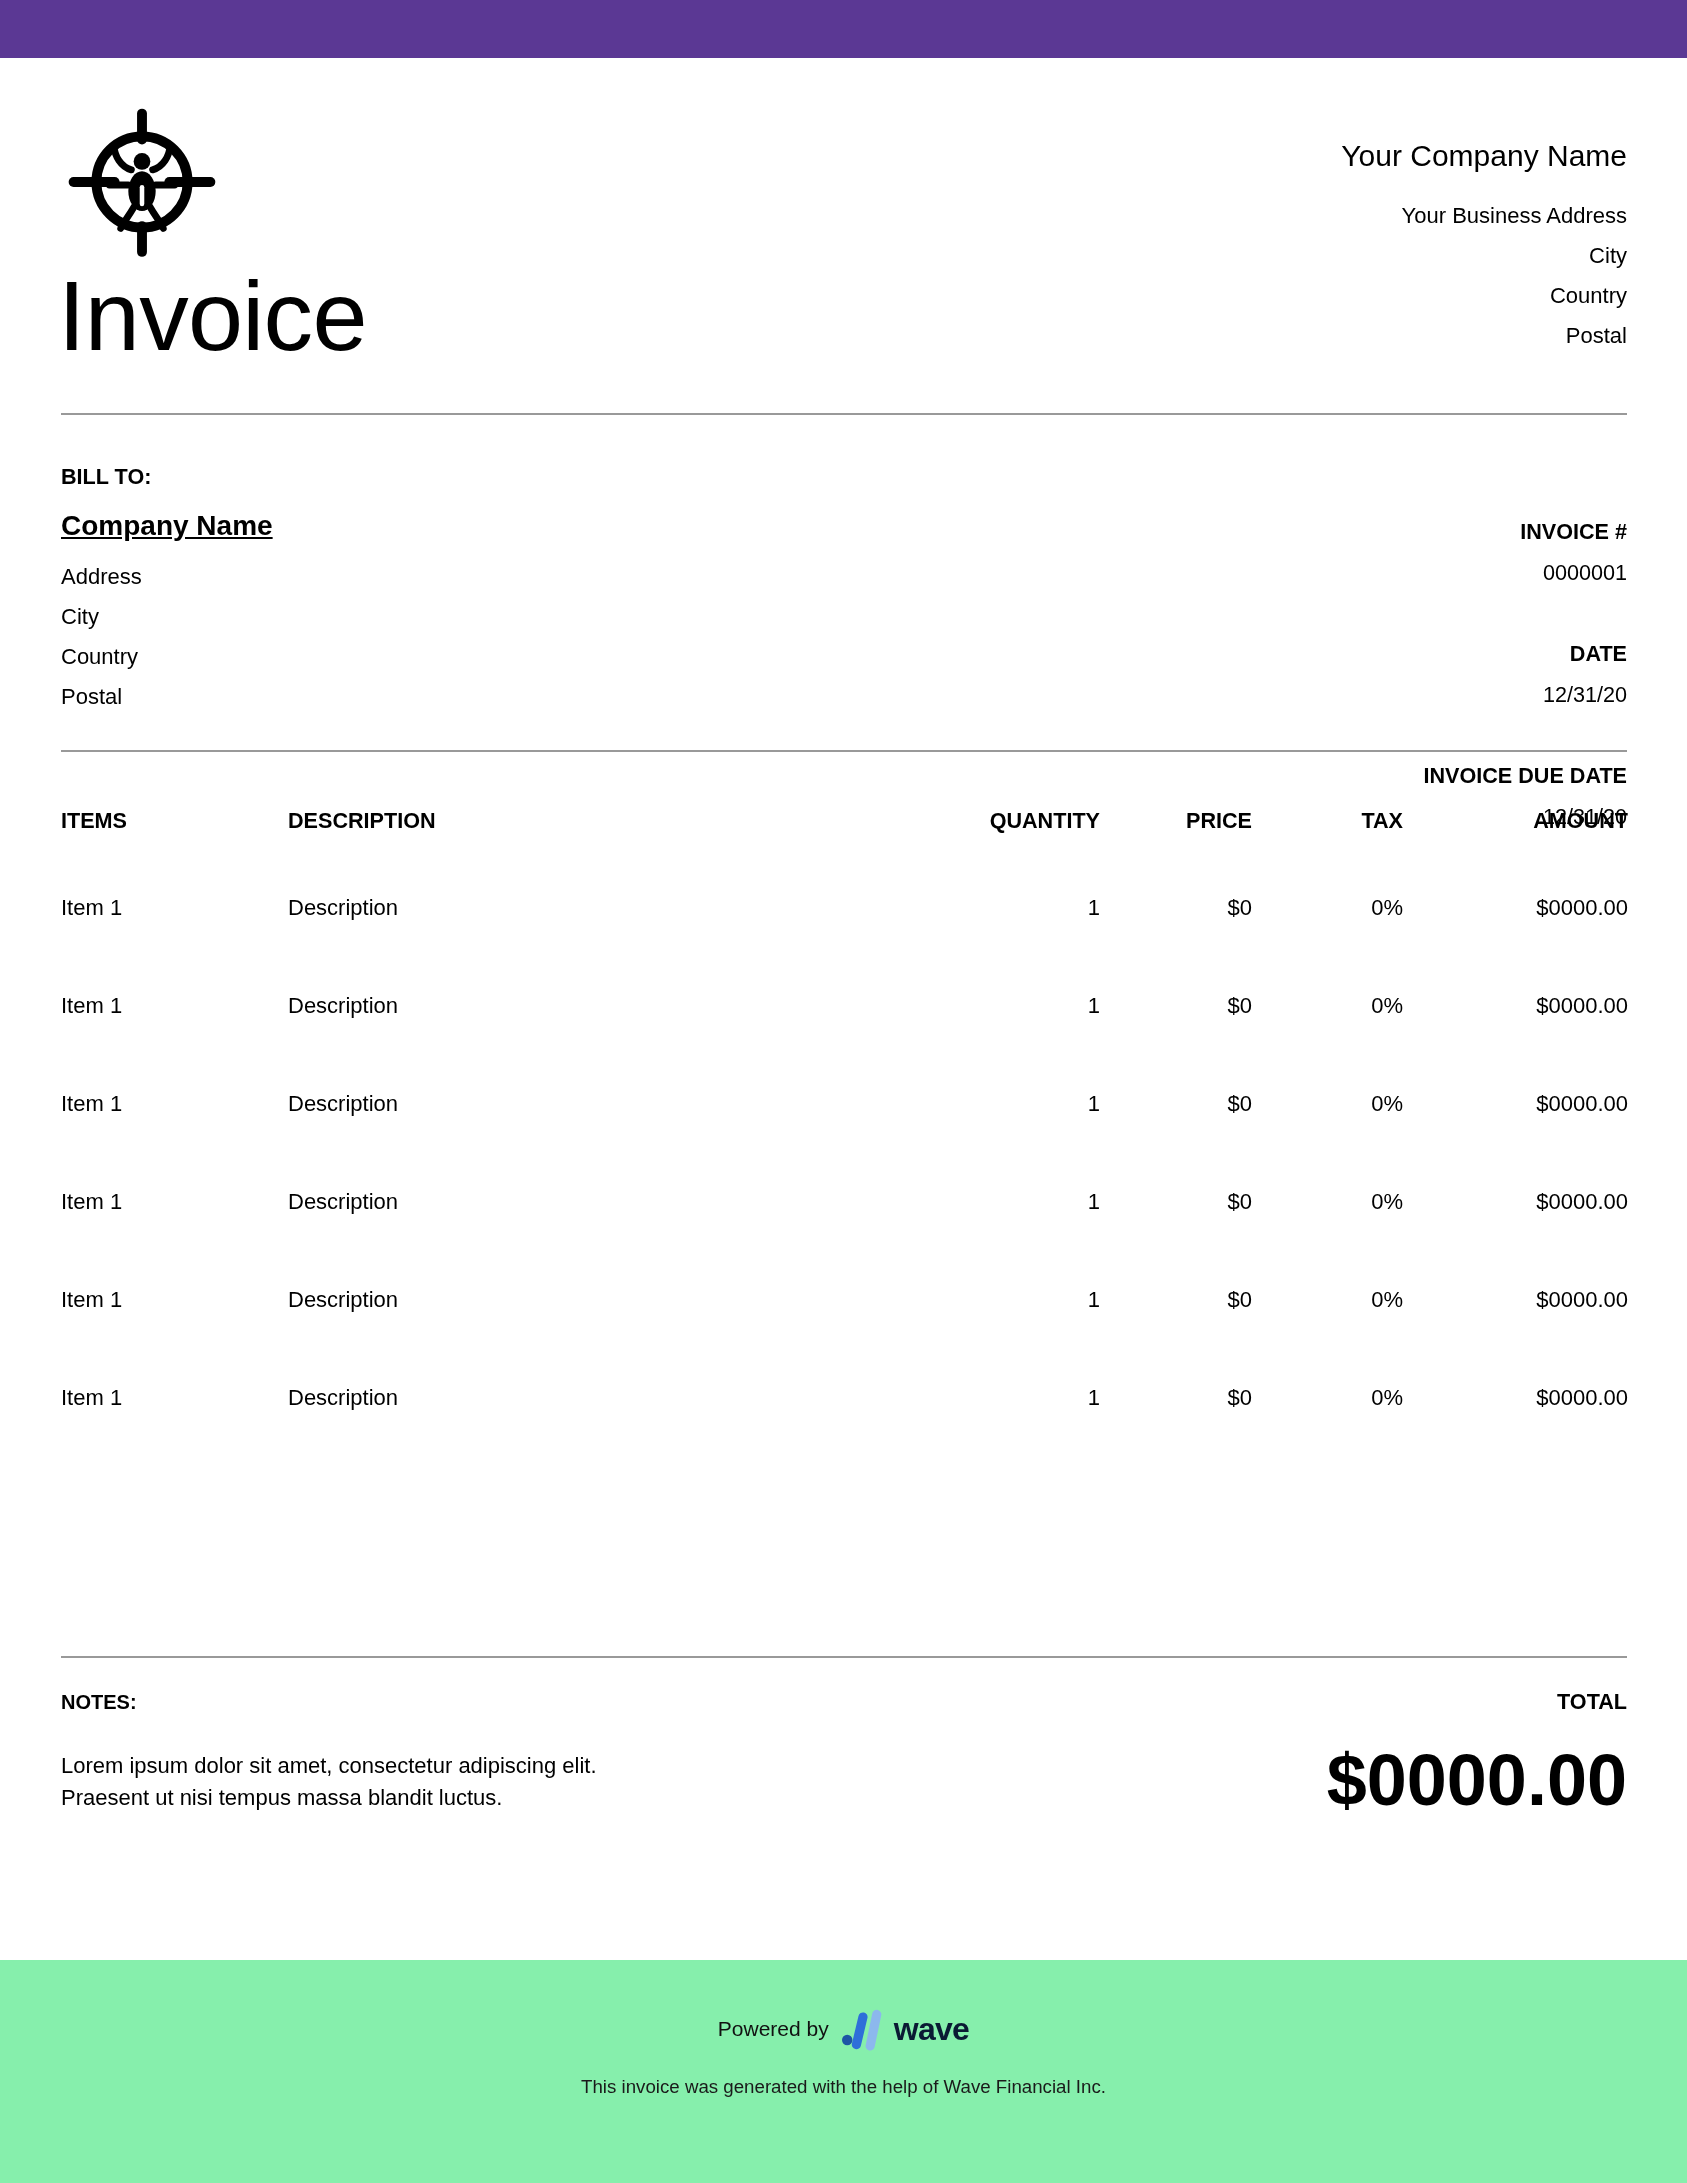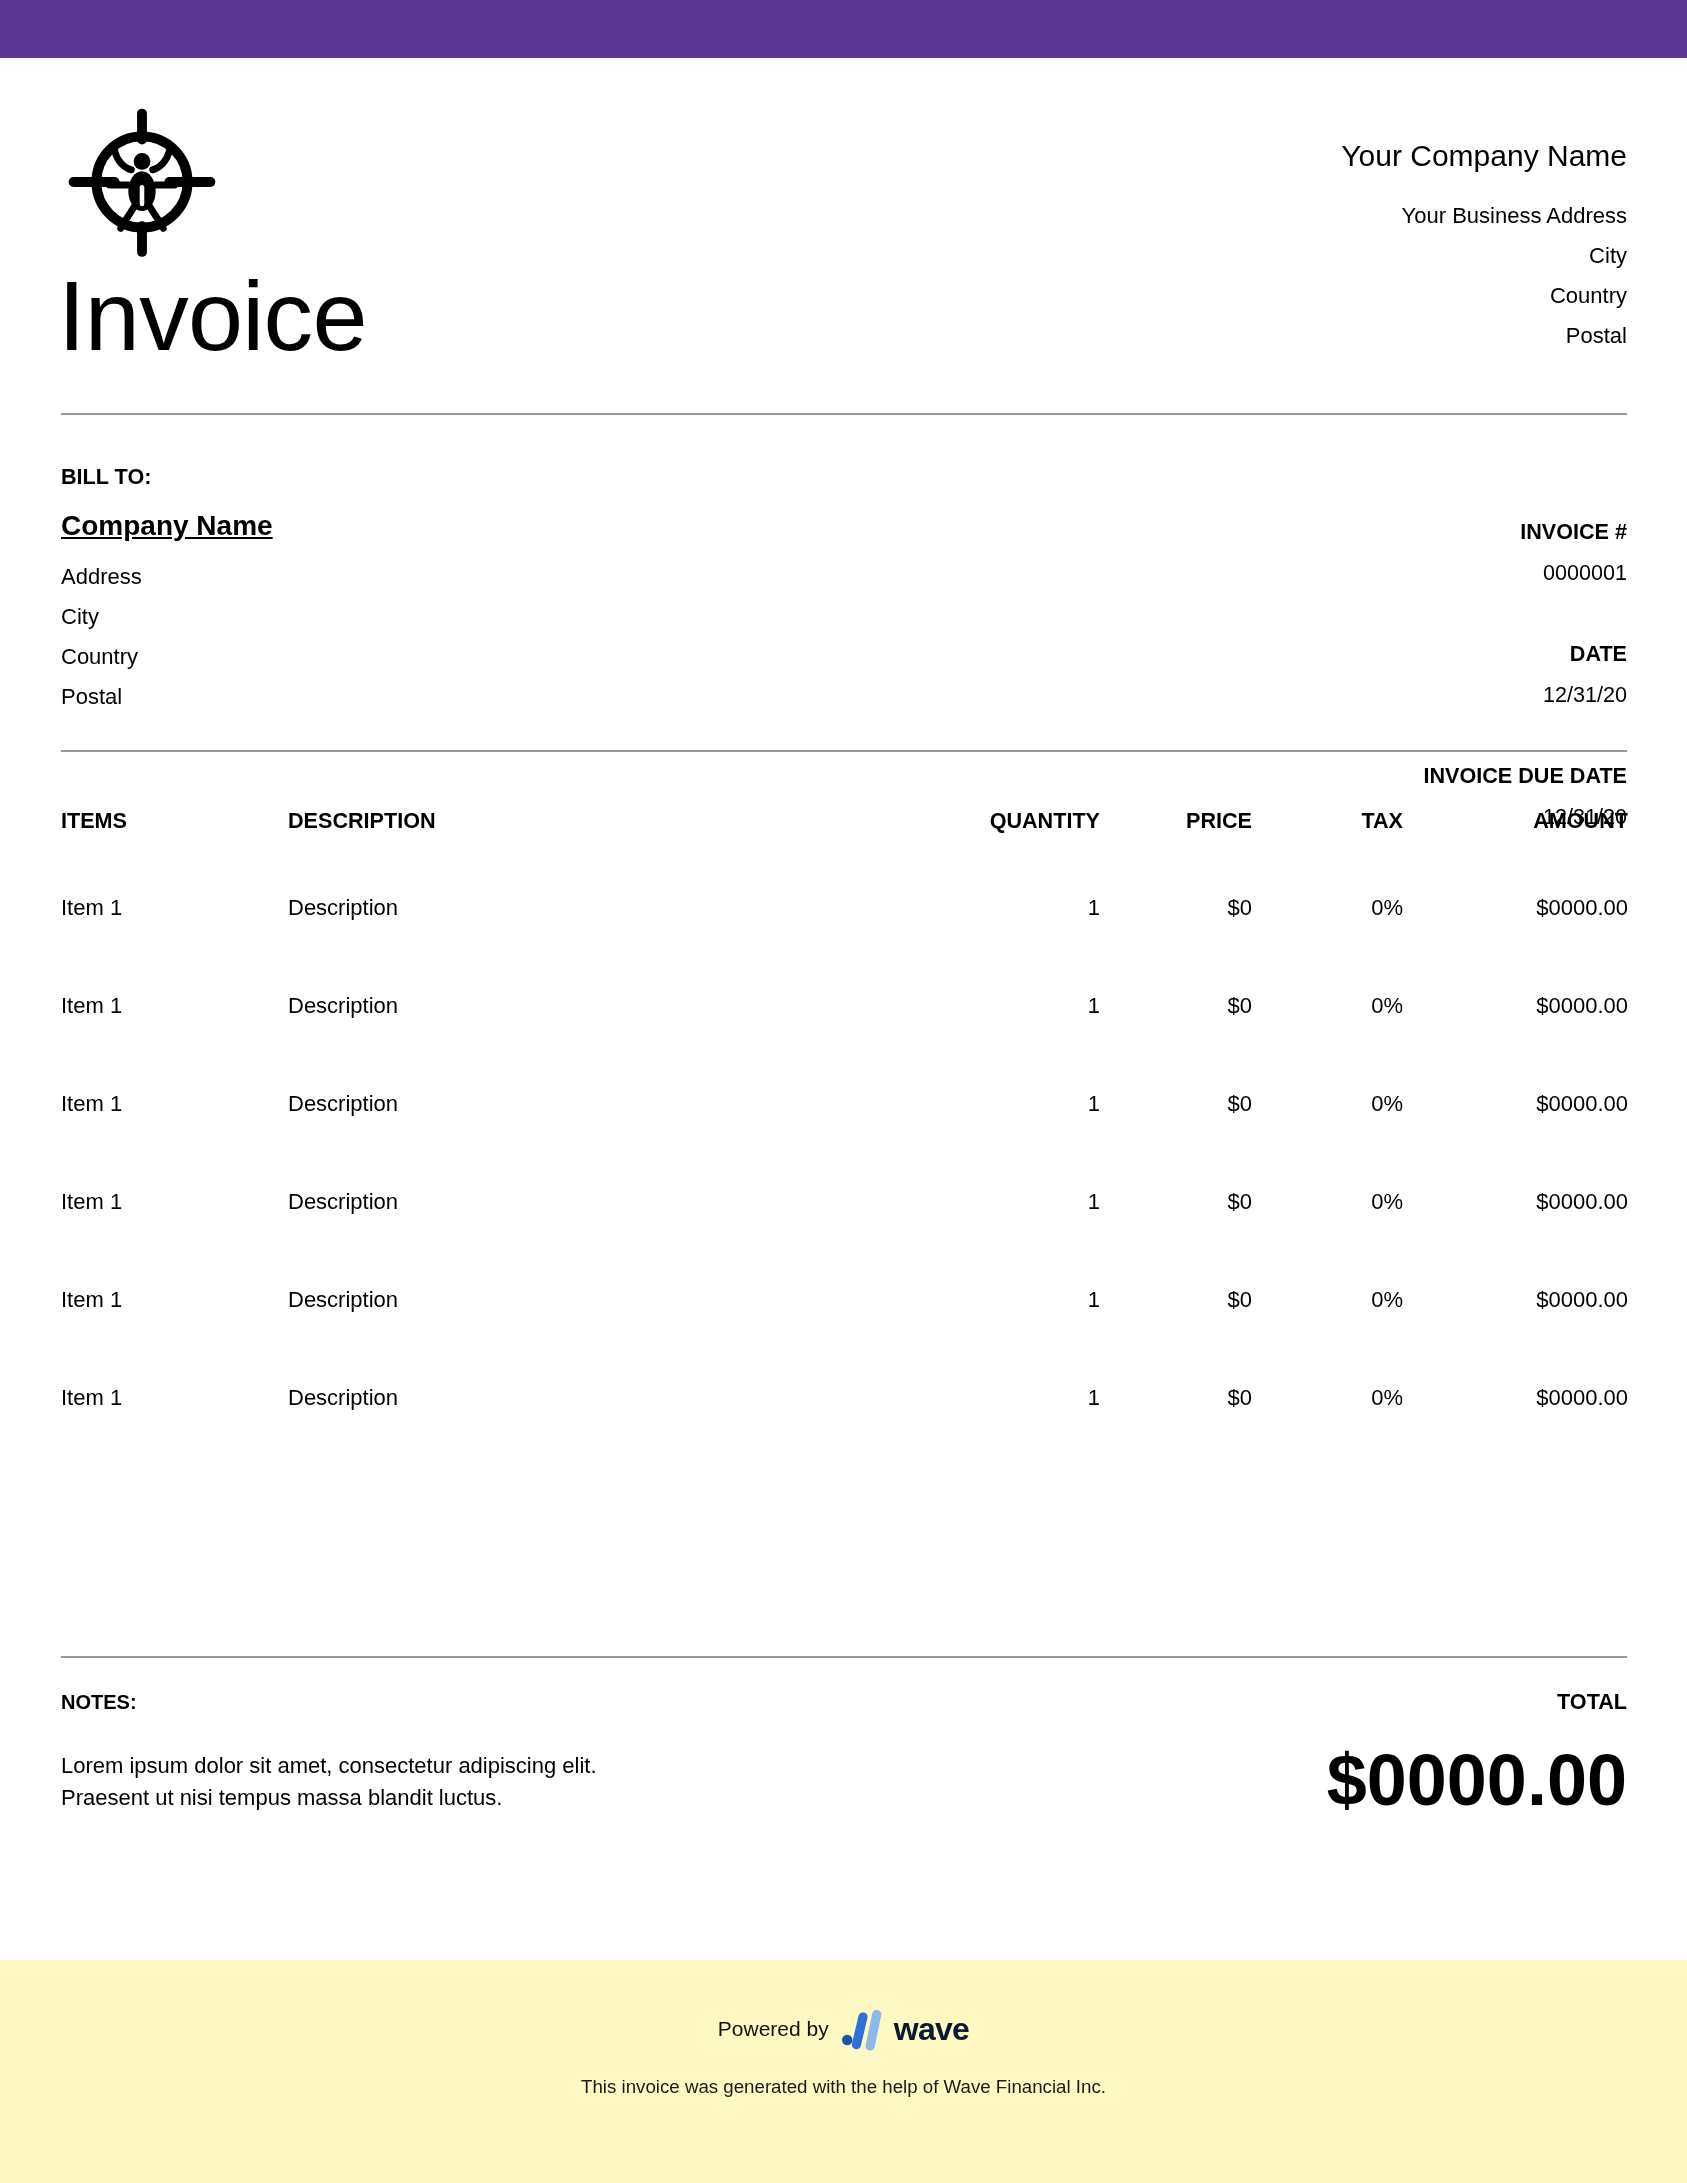--- a/index.html
+++ b/index.html
@@ -23,21 +23,21 @@
   .items{position:absolute;left:61px;top:798px;width:1566px;}
   table{width:100%;border-collapse:collapse;table-layout:fixed;}
   th{font-size:21.6px;font-weight:bold;vertical-align:top;padding:10px 0 0 0;height:51px;}
   td{font-size:22px;vertical-align:middle;height:98px;padding:0;}
   .c-left{text-align:left;} .c-right{text-align:right;}
   .notes{position:absolute;left:61px;top:1689px;}
   .notes .lbl{font-size:20px;font-weight:bold;line-height:26px;}
   .notes .txt{font-size:22px;line-height:32px;margin-top:35px;white-space:pre-line;}
   .total-lbl{position:absolute;right:60px;top:1689px;font-size:21.6px;font-weight:bold;line-height:26px;text-align:right;}
   .total-amt{position:absolute;right:60px;top:1739px;font-size:72px;font-weight:bold;text-align:right;line-height:normal;}
-  .footer{position:absolute;left:0;top:1960px;width:1687px;height:223px;background:#fef9c3;}
+  .footer{position:absolute;left:0;top:1960px;width:1687px;height:223px;background:#86efac;}
   .powered{display:flex;align-items:center;justify-content:center;gap:11.5px;padding-top:46px;height:46px;}
   .powered .ptxt{font-size:21px;color:#111;}
   .powered .brand{font-size:32px;font-weight:bold;color:#0a1a33;letter-spacing:-0.7px;}
   .fine{margin-top:21.6px;text-align:center;font-size:18.7px;line-height:25px;color:#1a1a1a;}
   .fine a{color:#4678b2;text-decoration:underline;cursor:pointer;}
 </style>
 </head>
 <body>
 
 <div class="topbar"></div>

